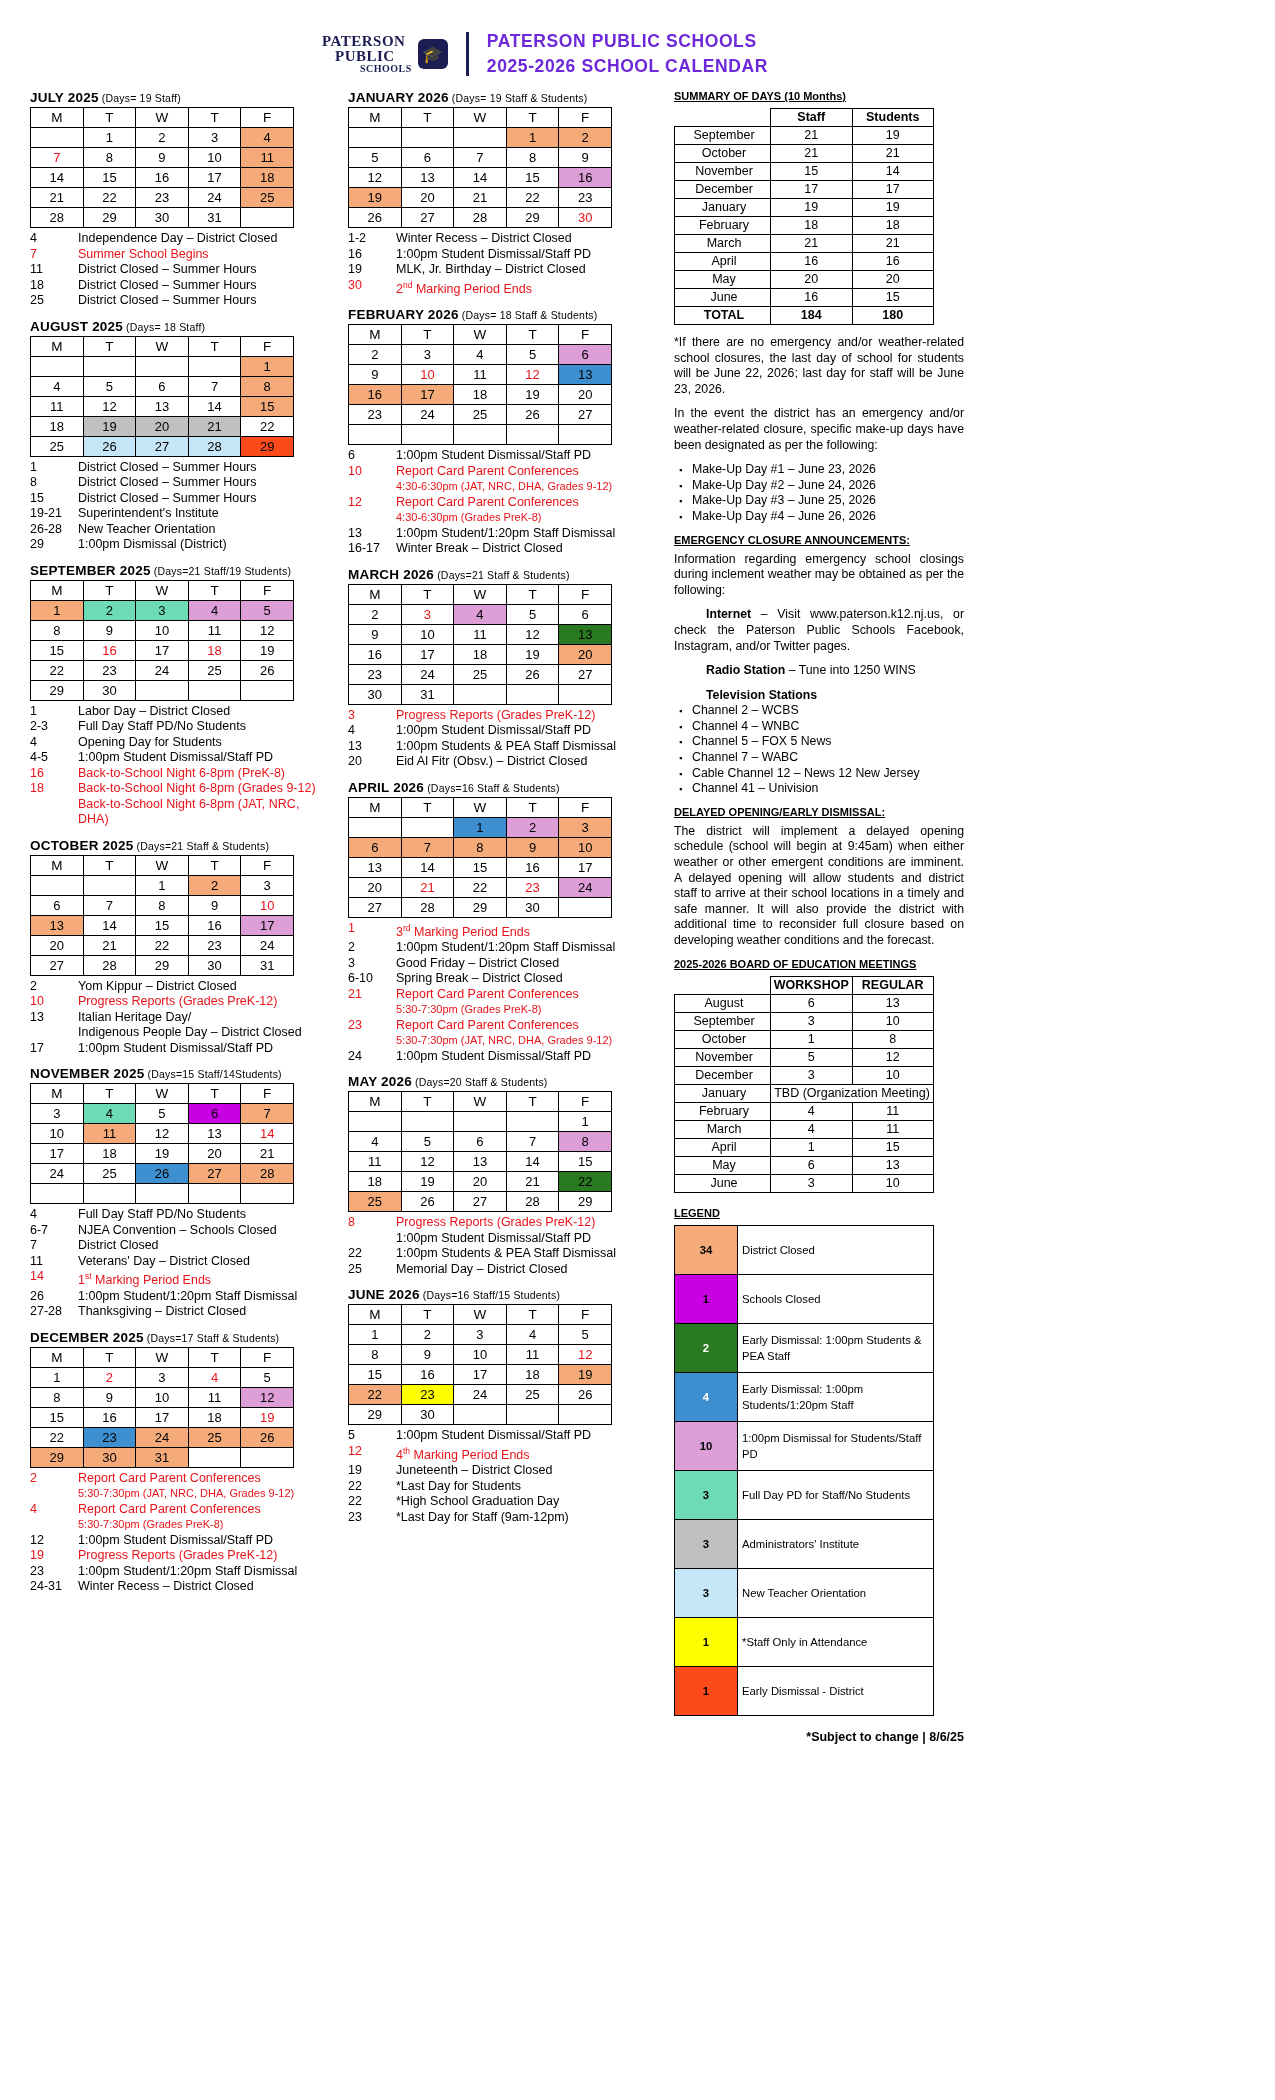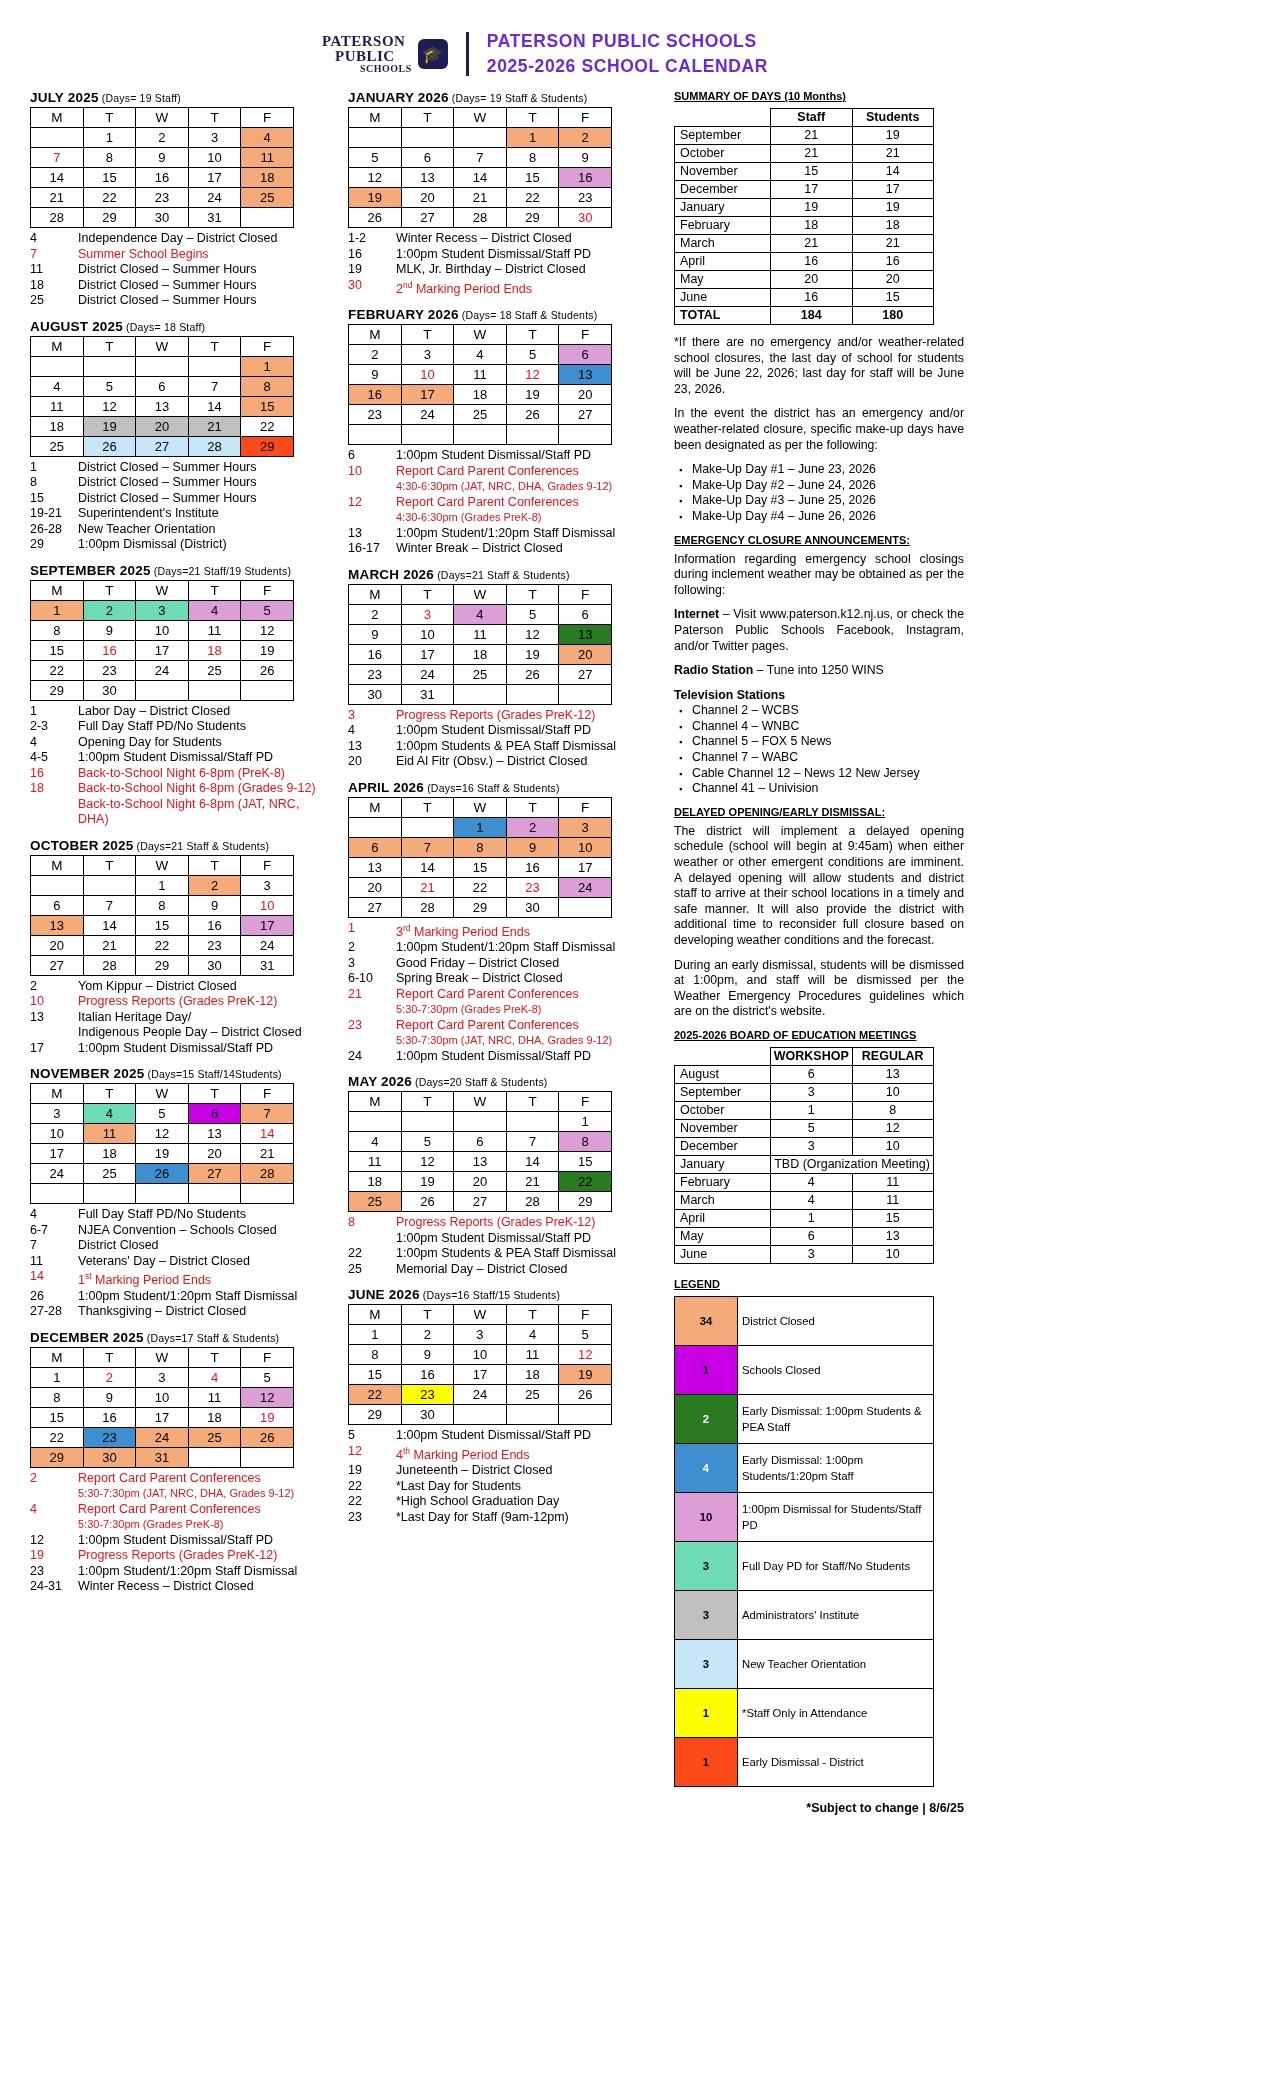--- a/index.html
+++ b/index.html
@@ -57,29 +57,29 @@
   .note .d{width:48px;flex:0 0 48px;}
   .note .t{flex:1;}
   .note.sub .d{visibility:hidden;}
   .sm{font-size:11px;}
   sup{font-size:8.5px;vertical-align:super;}
 
   
   .rt-h{font-size:11px;font-weight:bold;text-decoration:underline;margin:0 0 6px 0;}
   table.sum{border-collapse:collapse;width:260px;table-layout:fixed;margin-bottom:10px;}
   table.sum td,table.sum th{border:1.1px solid #000;font-size:12.5px;text-align:center;height:17px;line-height:17px;padding:0 2px;}
-  table.sum td.lbl{text-align:left;padding-left:5px;margin-top:21px;}
+  table.sum td.lbl{text-align:center;padding-left:5px;margin-top:21px;}
   table.sum th{font-weight:bold;}
   table.sum tr.total td{font-weight:bold;}
   table.sum col.c1{width:96px;}
   .para{font-size:12.3px;line-height:15.6px;text-align:justify;margin:0 0 9px 0;}
   ul.bul{margin:0 0 9px 0;padding-left:18px;list-style:none;}
   ul.bul li{font-size:12.3px;line-height:15.6px;position:relative;}
   ul.bul li:before{content:"\25AA";position:absolute;left:-13px;font-size:9px;top:1px;}
-  .b{font-weight:bold;}
+  .b{font-weight:bold;margin-left:32px;}
 
   table.legend{border-collapse:collapse;width:260px;table-layout:fixed;margin-top:4px;}
   table.legend td{border:1.1px solid #000;font-size:11.3px;height:16px;line-height:16px;padding:0 4px;}
   table.legend td.num{width:30px;text-align:center;font-weight:bold;padding:16px;}
   .footnote{text-align:right;font-size:12.5px;font-weight:bold;margin-top:14px;}
 </style>
 </head>
 <body>
 
 <div class="page">
@@ -1122,21 +1122,20 @@
           <li>Channel 2 – WCBS</li>
           <li>Channel 4 – WNBC</li>
           <li>Channel 5 – FOX 5 News</li>
           <li>Channel 7 – WABC</li>
           <li>Cable Channel 12 – News 12 New Jersey</li>
           <li>Channel 41 – Univision</li>
         </ul>
 
       <div class="rt-h">DELAYED OPENING/EARLY DISMISSAL:</div>
       <p class="para">The district will implement a delayed opening schedule (school will begin at 9:45am) when either weather or other emergent conditions are imminent.  A delayed opening will allow students and district staff to arrive at their school locations in a timely and safe manner.  It will also provide the district with additional time to reconsider full closure based on developing weather conditions and the forecast.</p>
-      <p class="para">During an early dismissal, students will be dismissed at 1:00pm, and staff will be dismissed per the Weather Emergency Procedures guidelines which are on the district's website.</p>
 
       <div class="rt-h">2025-2026 BOARD OF EDUCATION MEETINGS</div>
       <table class="sum">
         <colgroup>
             <col class="c1">
             <col>
             <col>
           </colgroup>
         <tbody id="boe-body">
             <tr>

